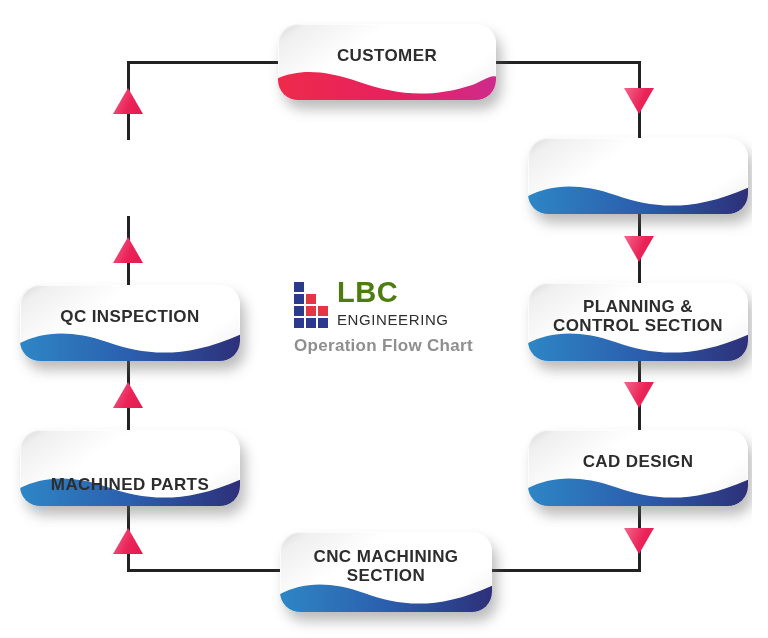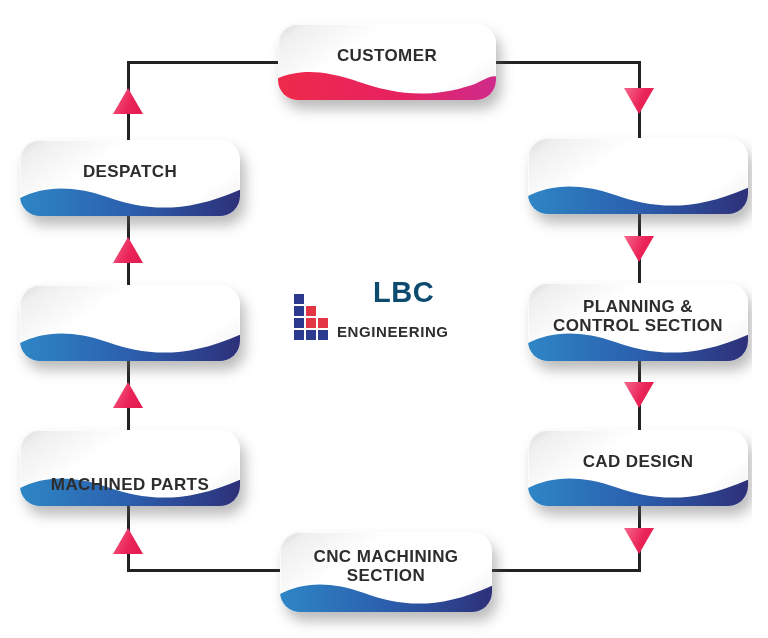--- a/index.html
+++ b/index.html
@@ -37,22 +37,22 @@
   .tri{position:absolute;width:30px;height:26px;z-index:3;
        background:linear-gradient(115deg,#f4678d 0%,#eb2458 55%,#e01b4f 100%);}
   .tri.up{clip-path:polygon(50% 0,100% 100%,0 100%);}
   .tri.down{clip-path:polygon(0 0,100% 0,50% 100%);}
   
   .logo{position:absolute;left:294px;top:281px;width:196px;}
   .logo-row{display:flex;align-items:flex-end;}
   .logo-grid{display:grid;grid-template-columns:repeat(3,10px);grid-auto-rows:10px;gap:2px;margin-right:9px;}
   .logo-grid .sq{width:10px;height:10px;}
   .logo-text{display:flex;flex-direction:column;justify-content:flex-end;}
-  .logo-lbc{font-size:29px;font-weight:bold;color:#0c4a6e;line-height:.82;letter-spacing:.5px;margin-left:36px;}
-  .logo-eng{font-size:15px;font-weight:bold;color:#2e2e2e;letter-spacing:.6px;margin-top:18px;}
+  .logo-lbc{font-size:29px;font-weight:bold;color:#4d7c0f;line-height:.82;letter-spacing:.5px;}
+  .logo-eng{font-size:15px;font-weight:normal;color:#2e2e2e;letter-spacing:.6px;margin-top:6px;}
   .logo-sub{font-size:17px;font-weight:bold;color:#8f8f8f;margin-top:8px;letter-spacing:.3px;}
 </style>
 </head>
 <body>
 
 <div class="stage">
 
   <svg width="0" height="0" style="position:absolute" aria-hidden="true">
     <defs>
       <linearGradient id="gradBlue" x1="0" y1="0" x2="1" y2="0">
@@ -128,28 +128,23 @@
     <svg class="wave" viewBox="0 0 220 34" preserveAspectRatio="none">
       <path d="M0,15 C22,3 50,0 88,14 C124,27 162,33 220,6 L220,34 L0,34 Z" fill="url(#gradBlue)"></path>
     </svg>
     <div class="label">MACHINED PARTS</div>
   </div>
 
   <div class="node n-qc">
     <svg class="wave" viewBox="0 0 220 34" preserveAspectRatio="none">
       <path d="M0,15 C22,3 50,0 88,14 C124,27 162,33 220,6 L220,34 L0,34 Z" fill="url(#gradBlue)"></path>
     </svg>
+    <div class="label">QC INSPECTION</div>
   </div>
 
-  <div class="node n-despatch">
-    <svg class="wave" viewBox="0 0 220 34" preserveAspectRatio="none">
-      <path d="M0,15 C22,3 50,0 88,14 C124,27 162,33 220,6 L220,34 L0,34 Z" fill="url(#gradBlue)"></path>
-    </svg>
-    <div class="label">DESPATCH</div>
-  </div>
 
   <div class="logo">
     <div class="logo-row">
       <div class="logo-grid">
           <div class="sq" style="background: rgb(43, 58, 143);"></div>
           <div class="sq" style="background: transparent;"></div>
           <div class="sq" style="background: transparent;"></div>
           <div class="sq" style="background: rgb(43, 58, 143);"></div>
           <div class="sq" style="background: rgb(226, 54, 69);"></div>
           <div class="sq" style="background: transparent;"></div>
@@ -158,15 +153,16 @@
           <div class="sq" style="background: rgb(226, 54, 69);"></div>
           <div class="sq" style="background: rgb(43, 58, 143);"></div>
           <div class="sq" style="background: rgb(43, 58, 143);"></div>
           <div class="sq" style="background: rgb(43, 58, 143);"></div>
         </div>
       <div class="logo-text">
         <div class="logo-lbc">LBC</div>
         <div class="logo-eng">ENGINEERING</div>
       </div>
     </div>
+    <div class="logo-sub">Operation Flow Chart</div>
   </div>
 
 </div>
 
 </body></html>

